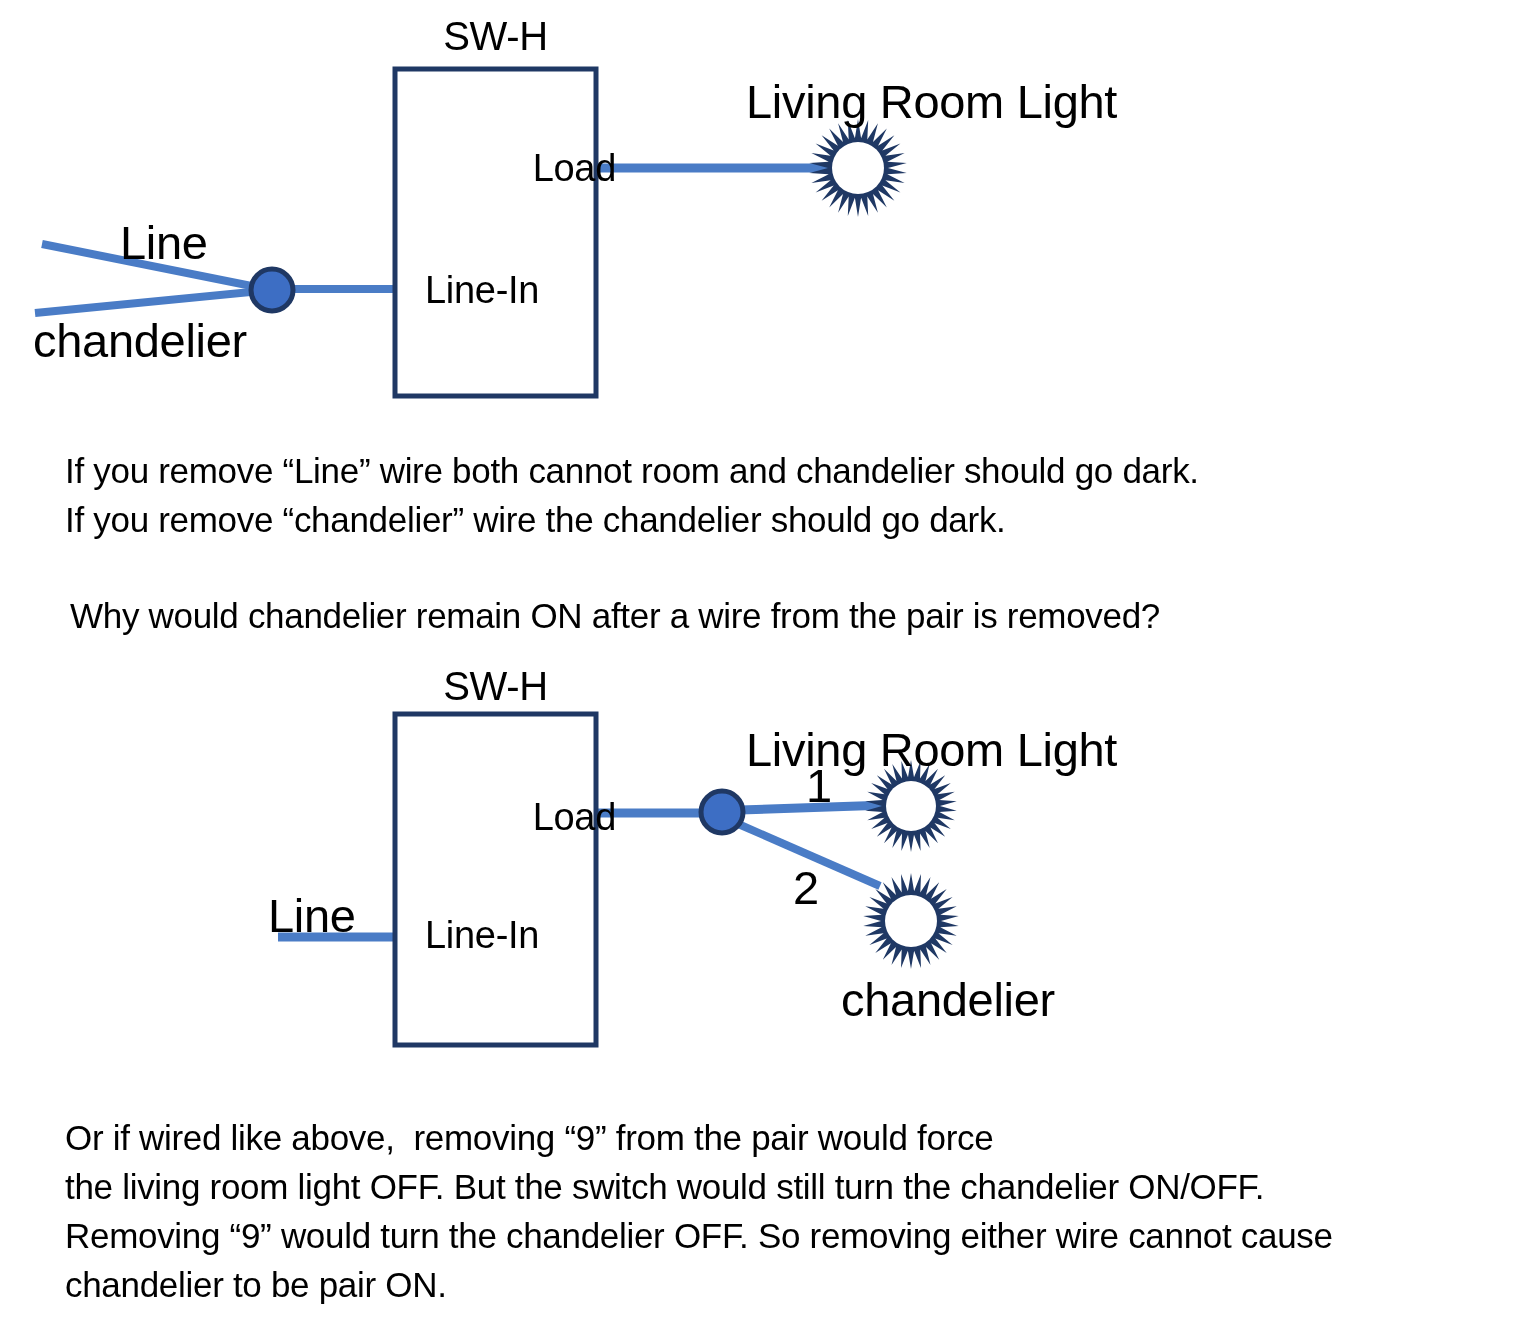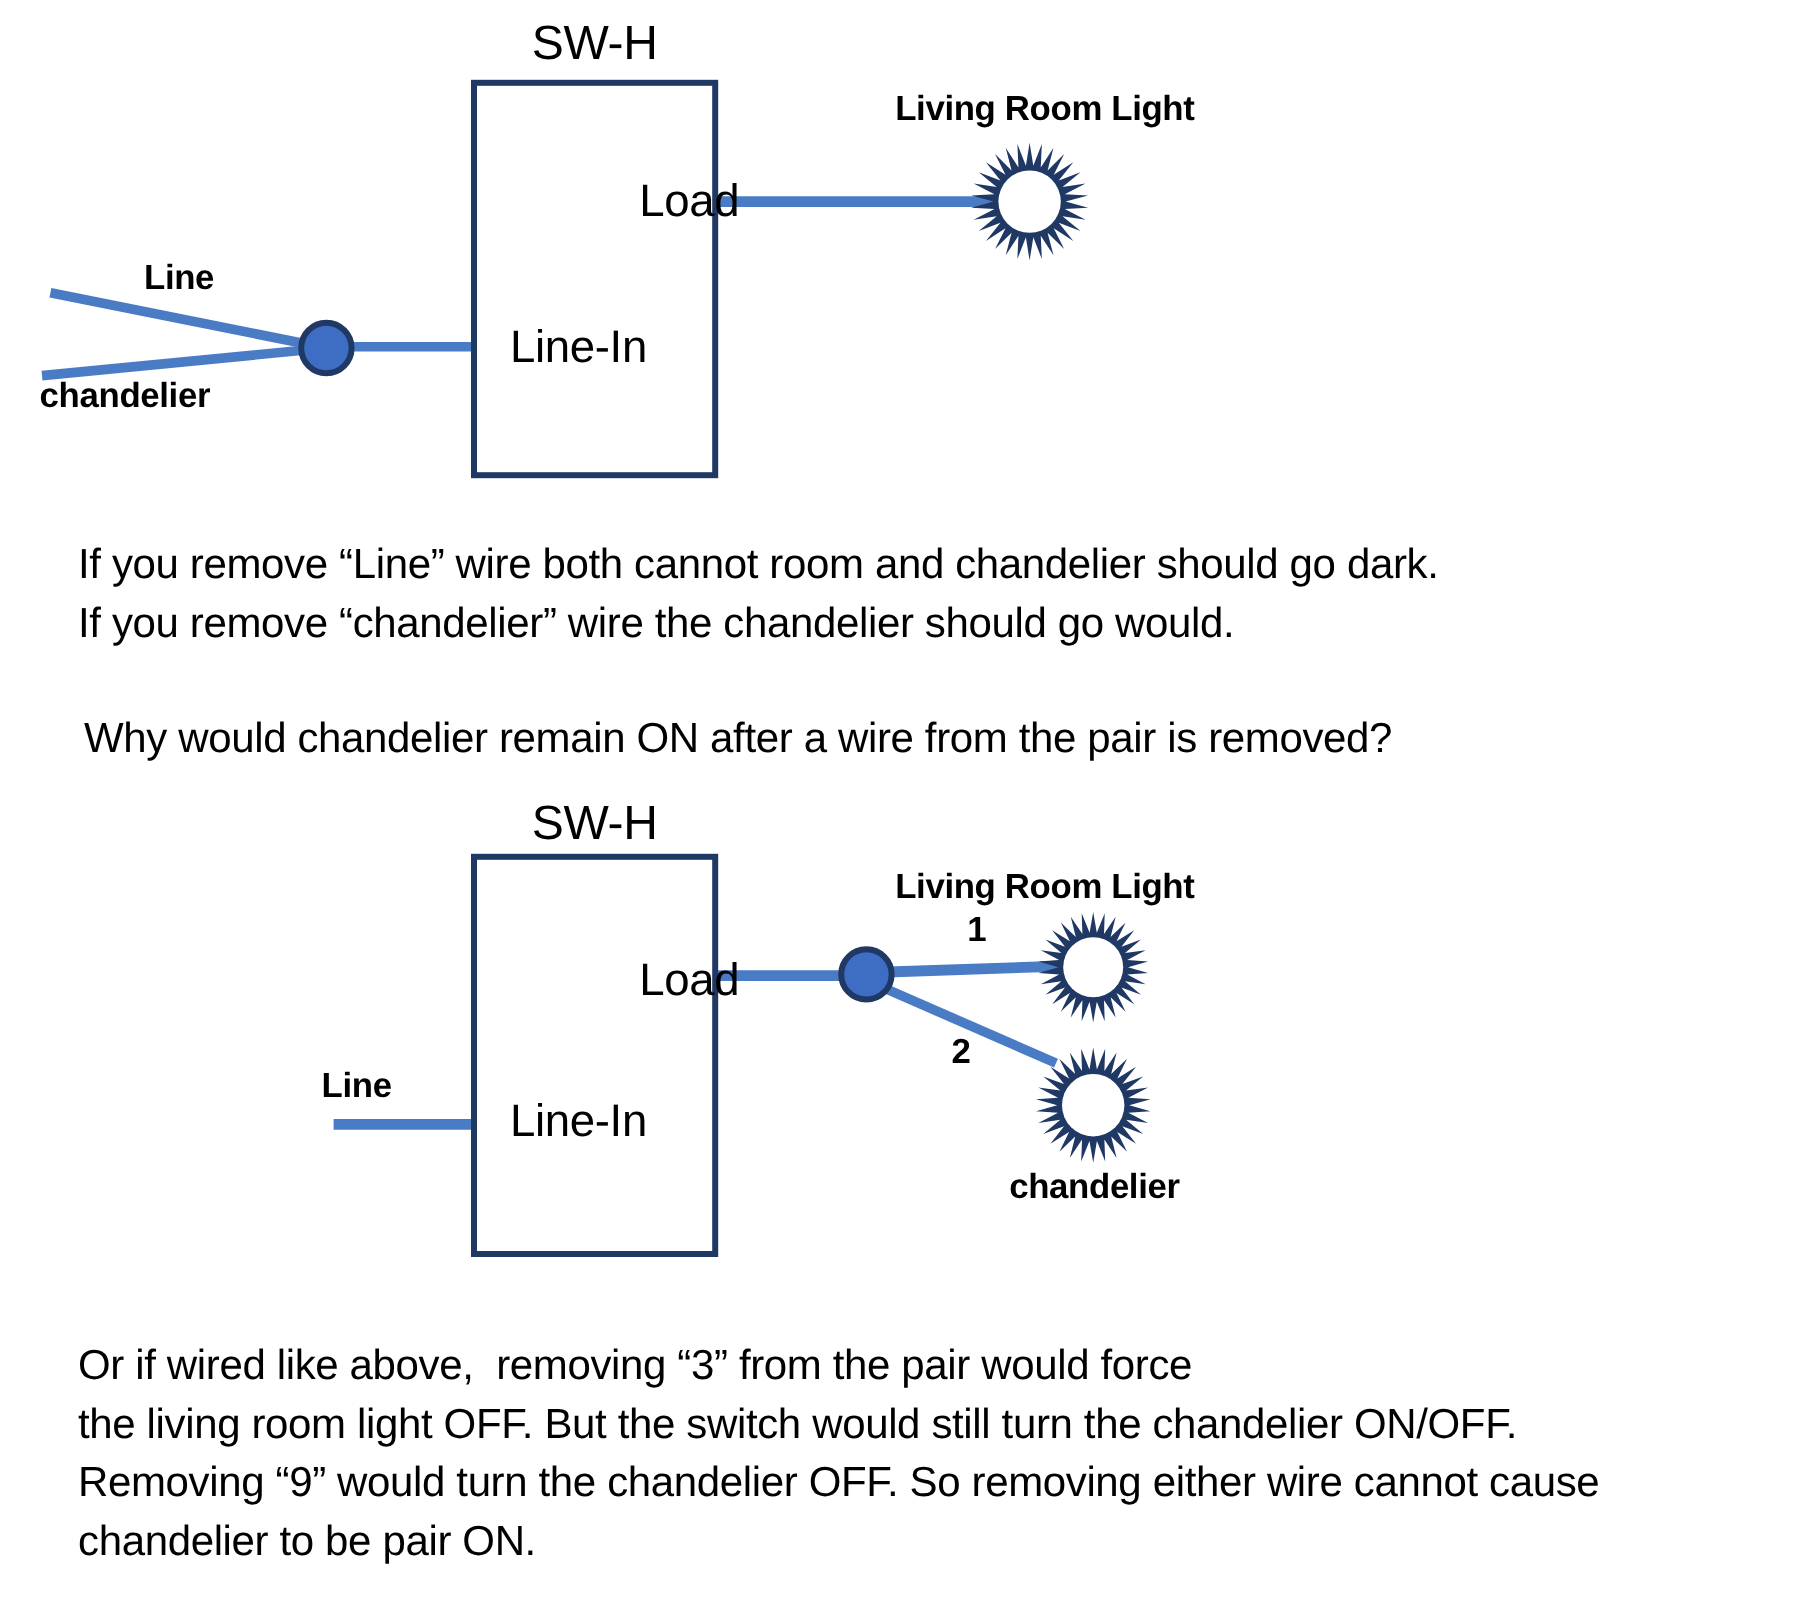--- a/index.html
+++ b/index.html
@@ -13,21 +13,21 @@
   .canvas{
     position:relative;
     width:1356px;height:1333px;
     background:var(--background);
     font-family:"Liberation Sans",sans-serif;
     color:var(--text);
     overflow:hidden;
   }
   svg.diagram-layer{position:absolute;left:0;top:0;width:1516px;height:1333px;}
   .label{position:absolute;white-space:pre;letter-spacing:-0.3px;line-height:1.1;}
-  .lbl-35{font-size:29px;font-weight:bold;}
+  .lbl-35{font-size:47px;}
   .lbl-38{font-size:38px;padding-left:24px;}
   .lbl-40{font-size:40px;}
   .right-align{text-align:right;}
   .center-align{text-align:center;}
   .para{position:absolute;font-size:35px;letter-spacing:-0.3px;}
   .para .pline{white-space:pre;height:49px;line-height:49px;}
   .box{fill:none;stroke:var(--navy);stroke-width:5px;}
   .wire{stroke:var(--wire);fill:none;}
   .w9{stroke-width:9px;}
   .w8{stroke-width:8px;}
@@ -69,35 +69,35 @@
 
   <div class="label lbl-40 center-align" style="left:393px;top:14px;width:205px;">SW-H</div>
   <div class="label lbl-35" style="left:746px;top:76px;">Living Room Light</div>
   <div class="label lbl-38 right-align" style="left:398px;top:148px;width:194px;">Load</div>
   <div class="label lbl-35" style="left:120px;top:217px;">Line</div>
   <div class="label lbl-38" style="left:401px;top:270px;">Line-In</div>
   <div class="label lbl-35" style="left:33px;top:315px;">chandelier</div>
 
   <div class="para" style="left:65px;top:446px;">
     <div class="pline">If you remove “Line” wire both cannot room and chandelier should go dark.</div>
-    <div class="pline">If you remove “chandelier” wire the chandelier should go would.</div>
+    <div class="pline">If you remove “chandelier” wire the chandelier should go dark.</div>
   </div>
   <div class="para" style="left:70px;top:591px;">
     <div class="pline">Why would chandelier remain ON after a wire from the pair is removed?</div>
   </div>
 
   <div class="label lbl-40 center-align" style="left:393px;top:664px;width:205px;">SW-H</div>
   <div class="label lbl-35" style="left:746px;top:724px;">Living Room Light</div>
   <div class="label lbl-35" style="left:806px;top:760px;">1</div>
   <div class="label lbl-38 right-align" style="left:398px;top:797px;width:194px;">Load</div>
   <div class="label lbl-35" style="left:793px;top:862px;">2</div>
   <div class="label lbl-35" style="left:268px;top:890px;">Line</div>
   <div class="label lbl-38" style="left:401px;top:915px;">Line-In</div>
   <div class="label lbl-35" style="left:841px;top:974px;">chandelier</div>
 
   <div class="para" style="left:65px;top:1113px;">
-    <div class="pline">Or if wired like above,  removing “3” from the pair would force</div>
+    <div class="pline">Or if wired like above,  removing “9” from the pair would force</div>
     <div class="pline">the living room light OFF. But the switch would still turn the chandelier ON/OFF.</div>
     <div class="pline">Removing “9” would turn the chandelier OFF. So removing either wire cannot cause</div>
     <div class="pline">chandelier to be pair ON.</div>
   </div>
 
 </div>
 
 </body></html>

